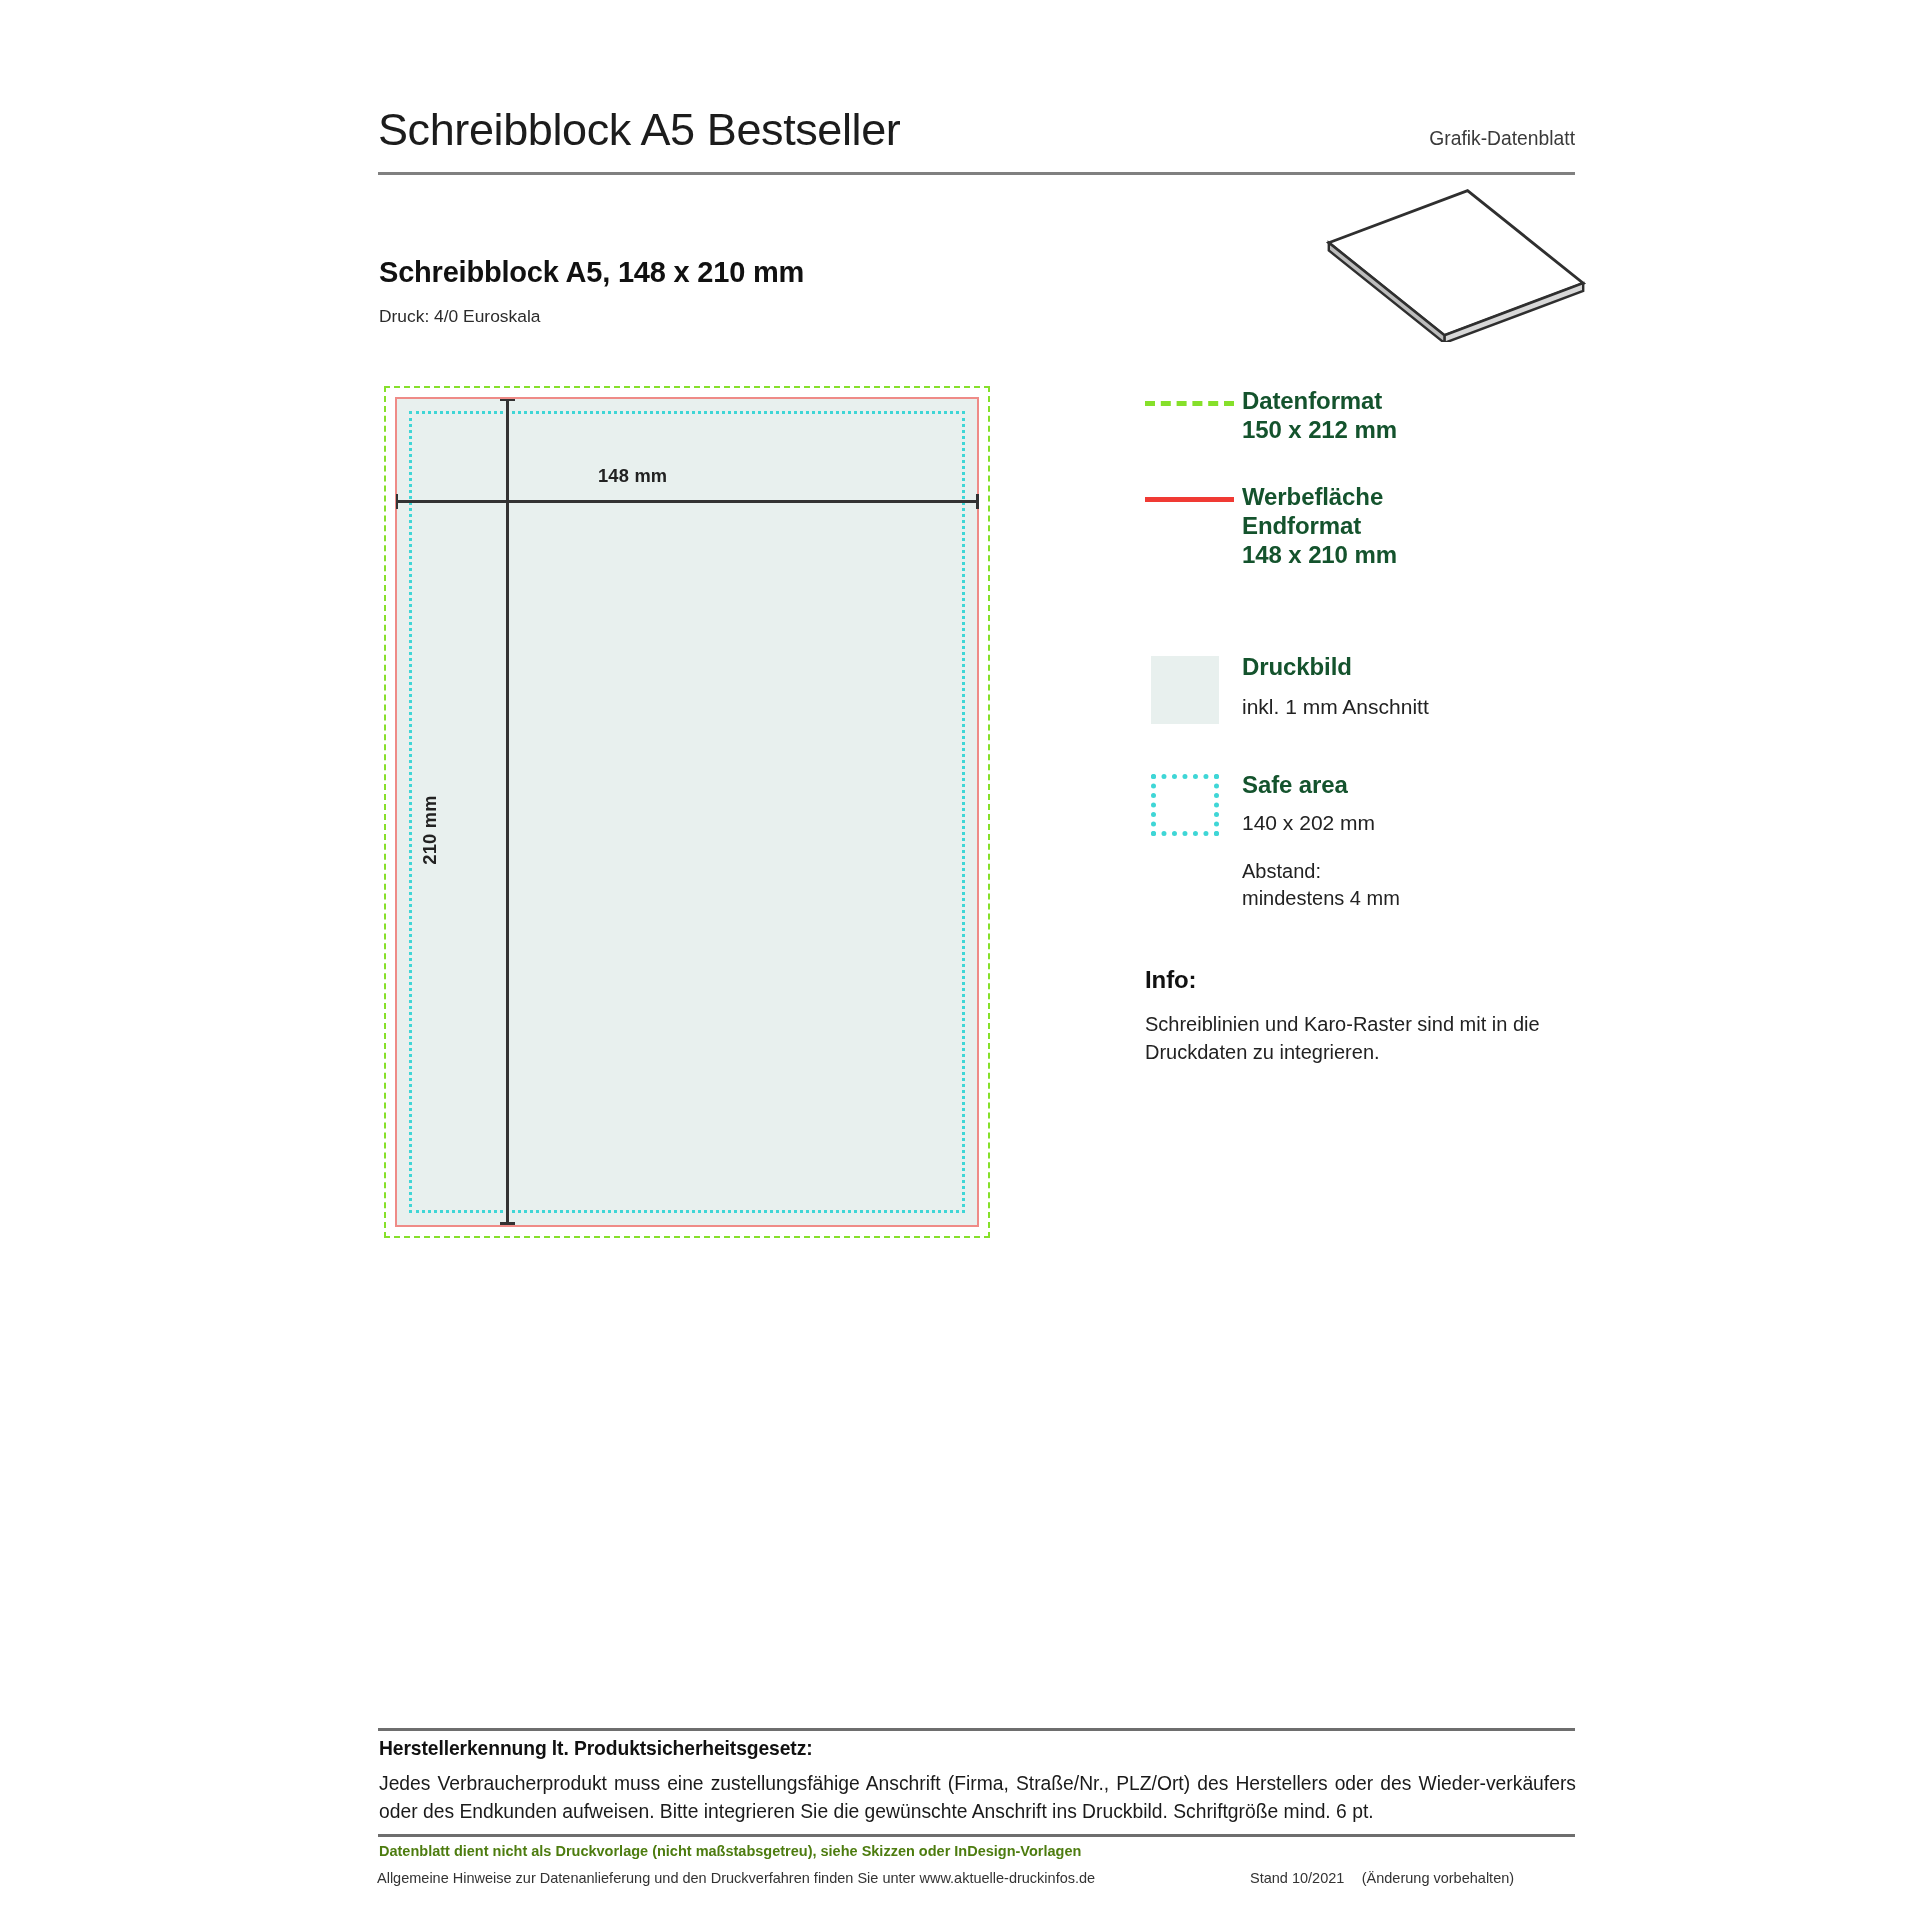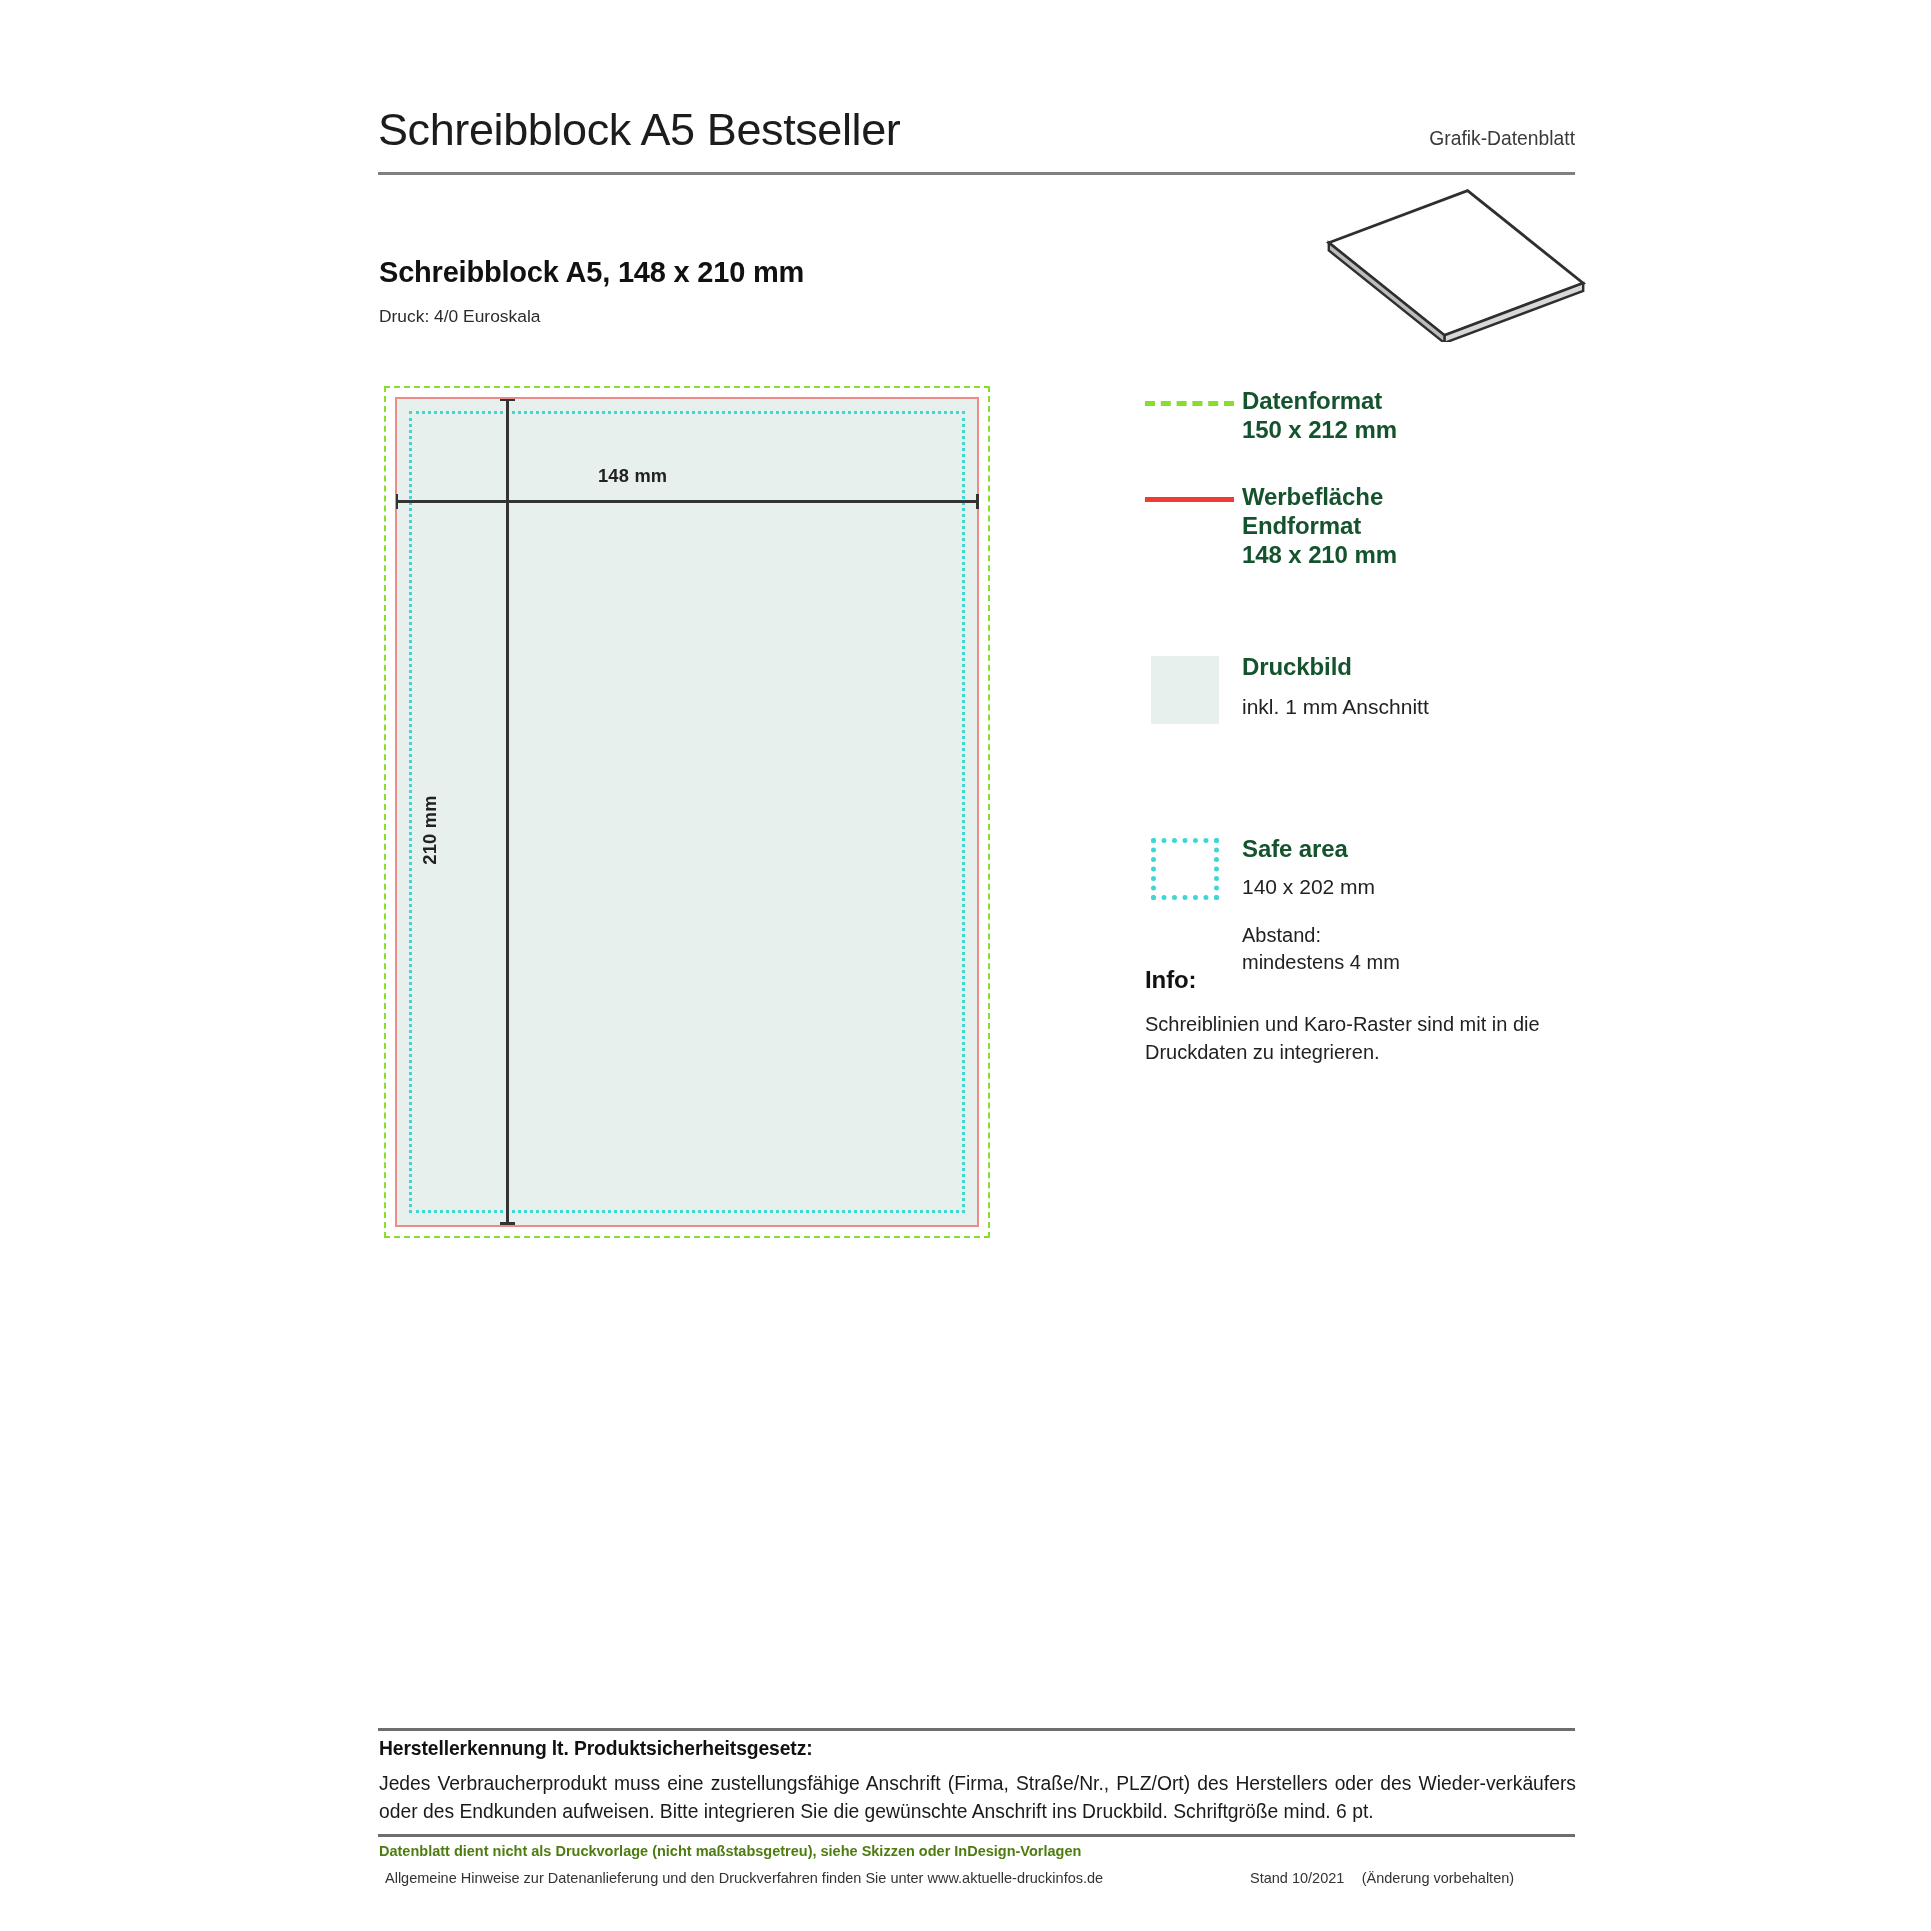--- a/index.html
+++ b/index.html
@@ -252,21 +252,21 @@
   }
   .lg-note {
     font-size: 20px;
     font-weight: 400;
     color: #222222;
     line-height: 1.34;
   }
 
   .legend-block-2 { margin-top: 37px; }
   .legend-block-3 { margin-top: 83px; }
-  .legend-block-4 { margin-top: 114px; }
+  .legend-block-4 { margin-top: 50px; }
   .abstand {
     margin-top: 21px;
     margin-left: 97px;
   }
 
   .info-block {
     position: absolute;
     left: 1145px;
     top: 966px;
     width: 415px;
@@ -327,21 +327,21 @@
     position: absolute;
     left: 379px;
     top: 1843px;
     font-size: 14.5px;
     font-weight: bold;
     color: #4d7c0f;
     white-space: nowrap;
   }
   .fine-2 {
     position: absolute;
-    left: 385px;
+    left: 377px;
     top: 1870px;
     font-size: 14.5px;
     font-weight: 400;
     color: #333333;
     white-space: nowrap;
   }
   .fine-stand {
     position: absolute;
     left: 1250px;
     top: 1870px;

